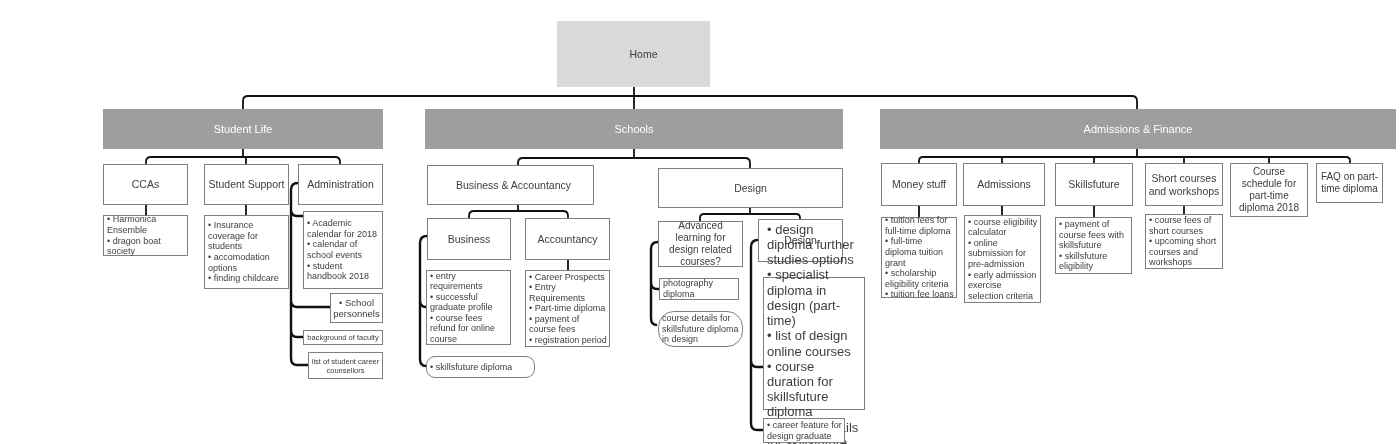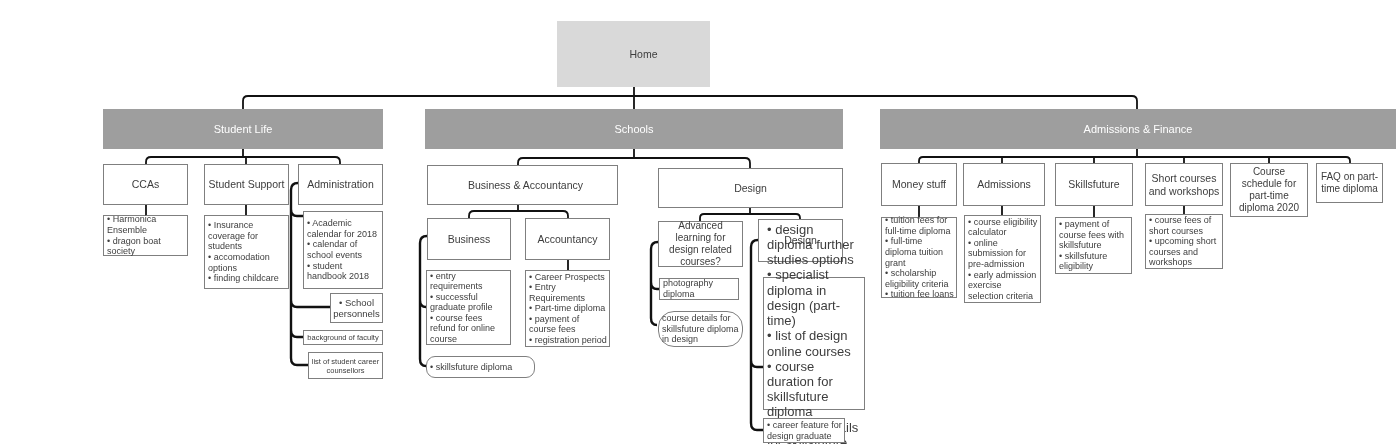--- a/index.html
+++ b/index.html
@@ -79,21 +79,21 @@
     </div>
   <div class="node dbox" style="left:303px;top:211px;width:80px;height:78px;">
       <span>• Academic calendar for 2018
 • calendar of school events
 • student handbook 2018</span>
     </div>
   <div class="node cbox" style="left:330px;top:293px;width:53px;height:30px;">• School personnels</div>
   <div class="node cbox tiny" style="left:303px;top:330px;width:80px;height:15px;">background of faculty</div>
   <div class="node cbox tiny" style="left:308px;top:352px;width:75px;height:27px;">list of student career counsellors</div>
 
-  <div class="node hbox" style="left:427px;top:165px;width:191px;height:40px;padding-left:8px;">Business &amp; Accountancy</div>
+  <div class="node hbox" style="left:427px;top:165px;width:167px;height:40px;padding-left:8px;">Business &amp; Accountancy</div>
   <div class="node hbox" style="left:658px;top:168px;width:185px;height:40px;">Design</div>
   <div class="node hbox" style="left:427px;top:218px;width:84px;height:42px;">Business</div>
   <div class="node hbox" style="left:525px;top:218px;width:85px;height:42px;">Accountancy</div>
   <div class="node dbox" style="left:426px;top:270px;width:85px;height:75px;">
       <span>• entry requirements
 • successful graduate profile
 • course fees refund for online course</span>
     </div>
   <div class="node dbox" style="left:426px;top:356px;width:109px;height:22px;border-radius:9px;">
       <span>• skillsfuture diploma</span>
@@ -121,21 +121,21 @@
 • contact details for skillsfuture design diploma</span>
     </div>
   <div class="node dbox" style="left:763px;top:418px;width:82px;height:25px;">
       <span>• career feature for design graduate</span>
     </div>
 
   <div class="node hbox" style="left:881px;top:163px;width:76px;height:43px;">Money stuff</div>
   <div class="node hbox" style="left:963px;top:163px;width:82px;height:43px;">Admissions</div>
   <div class="node hbox" style="left:1055px;top:163px;width:78px;height:43px;">Skillsfuture</div>
   <div class="node hbox" style="left:1145px;top:163px;width:78px;height:43px;">Short courses and workshops</div>
-  <div class="node hbox sm" style="left:1230px;top:163px;width:78px;height:54px;">Course schedule for part-time diploma 2020</div>
+  <div class="node hbox sm" style="left:1230px;top:163px;width:78px;height:54px;">Course schedule for part-time diploma 2018</div>
   <div class="node hbox sm" style="left:1316px;top:163px;width:67px;height:40px;">FAQ on part-time diploma</div>
   <div class="node dbox" style="left:881px;top:217px;width:76px;height:81px;">
       <span>• tuition fees for full-time diploma
 • full-time diploma tuition grant
 • scholarship eligibility criteria
 • tuition fee loans</span>
     </div>
   <div class="node dbox" style="left:964px;top:215px;width:77px;height:88px;">
       <span>• course eligibility calculator
 • online submission for pre-admission

